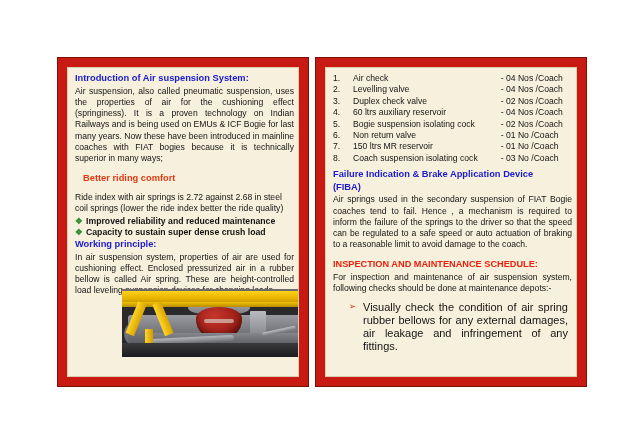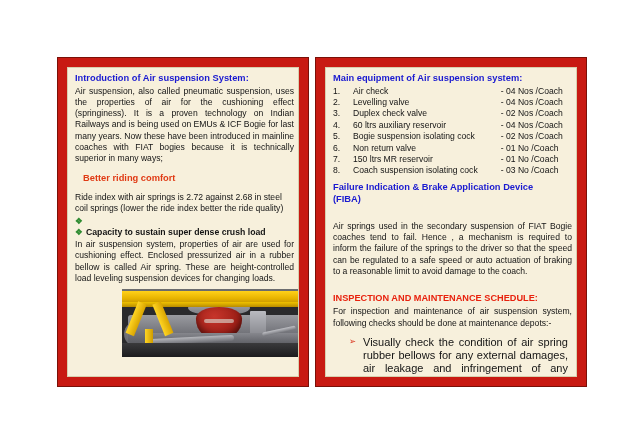--- a/index.html
+++ b/index.html
@@ -58,21 +58,21 @@
     font-weight: bold;
     font-size: 9.3px;
     line-height: 11.5px;
     margin: 8px;
   }
   .h-red-caps {
     color: #e8220e;
     font-weight: bold;
     font-size: 9.2px;
     line-height: 12px;
-    margin: 8px 0 2px 0;
+    margin: 0 0 2px 0;
   }
   .body-text {
     color: #141414;
     font-size: 8.6px;
     line-height: 11.3px;
     text-align: justify;
     margin: 0;
   }
   .body-text.ragged { text-align: left; }
 
@@ -261,27 +261,29 @@
 
       <p class="body-text"> Air suspension, also called pneumatic suspension, uses the properties of air for the cushioning effect (springiness). It is a proven technology on Indian Railways and is being used on EMUs &amp; ICF Bogie for last many years. Now these have been introduced in mainline coaches with FIAT bogies because it is technically superior in many ways;</p>
 
       <div class="h-red">Better riding comfort</div>
 
       <p class="body-text ragged">Ride index with air springs is 2.72 against 2.68 in steel coil springs (lower the ride index better the ride quality)</p>
 
       <ul class="dia-list">
         <li class="dia-item">
           <span class="dia-mark">❖</span>
+          <span>Improved reliability and reduced maintenance</span>
         </li>
         <li class="dia-item">
           <span class="dia-mark">❖</span>
           <span>Capacity to sustain super dense crush load</span>
         </li>
       </ul>
 
+      <div class="h-blue">Working principle:</div>
 
       <p class="body-text">In air suspension system, properties of air are used for cushioning effect. Enclosed pressurized air in a rubber bellow is called Air spring. These are height-controlled load leveling suspension devices for changing loads.</p>
 
       <div class="photo-wrap">
         <div class="photo">
           <div class="ph-sky"></div>
           <div class="ph-wheel-l"></div>
           <div class="ph-wheel-r"></div>
           <div class="ph-bogie"></div>
           <div class="ph-airspring-top"></div>
@@ -299,21 +301,20 @@
           <div class="ph-ground"></div>
         </div>
       </div>
 
     </div>
   </div>
 
   <div class="panel" id="right-panel">
     <div class="panel-inner">
 
-      <div class="h-blue">Main equipment of Air suspension system:</div>
 
       <table class="eq-table">
         <tbody>
           <tr>
             <td class="eq-num">1.</td>
             <td class="eq-name">Air check</td>
             <td class="eq-qty">- 04 Nos /Coach</td>
           </tr>
           <tr>
             <td class="eq-num">2.</td>
@@ -349,21 +350,21 @@
             <td class="eq-num">8.</td>
             <td class="eq-name">Coach suspension isolating cock</td>
             <td class="eq-qty">- 03 No /Coach</td>
           </tr>
         </tbody>
       </table>
 
       <div style="height:5px"></div>
 
       <div class="h-blue">Failure Indication &amp; Brake Application Device</div>
-      <div class="h-blue" style="margin-bottom:15px">(FIBA)</div>
+      <div class="h-blue" style="margin-bottom:1px">(FIBA)</div>
 
       <p class="body-text">Air springs used in the secondary suspension of FIAT Bogie coaches tend to fail. Hence , a mechanism is required to inform the failure of the springs to the driver so that the speed can be regulated  to a safe speed or auto actuation of braking to a reasonable limit to avoid damage to the coach.</p>
 
       <div style="height:7px"></div>
 
       <div class="h-red-caps">INSPECTION AND MAINTENANCE SCHEDULE:</div>
 
       <p class="body-text">For inspection and maintenance of air suspension system, following checks should be done at maintenance depots:-</p>
 
       <div class="arrow-item">

